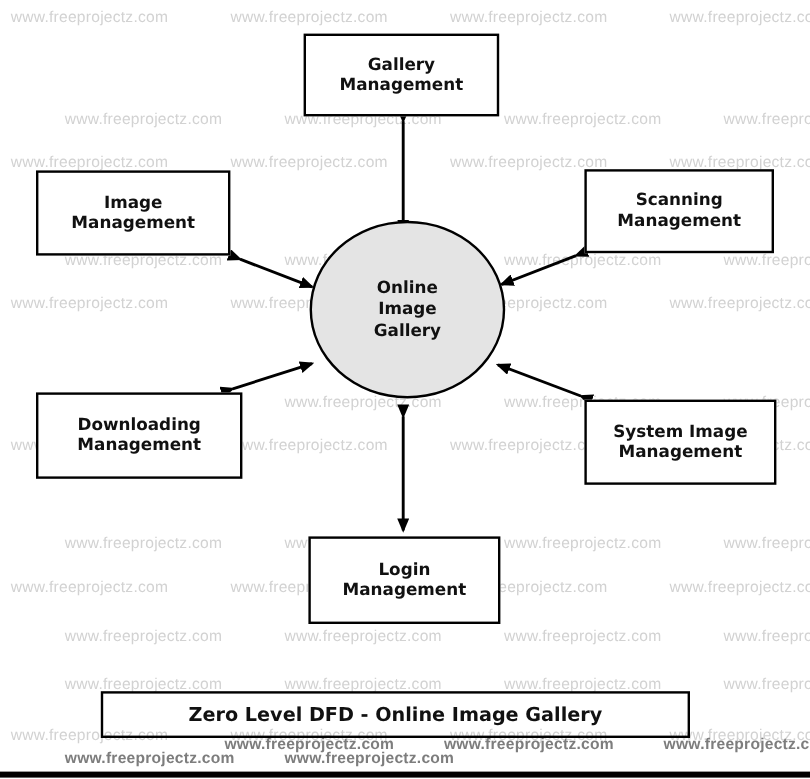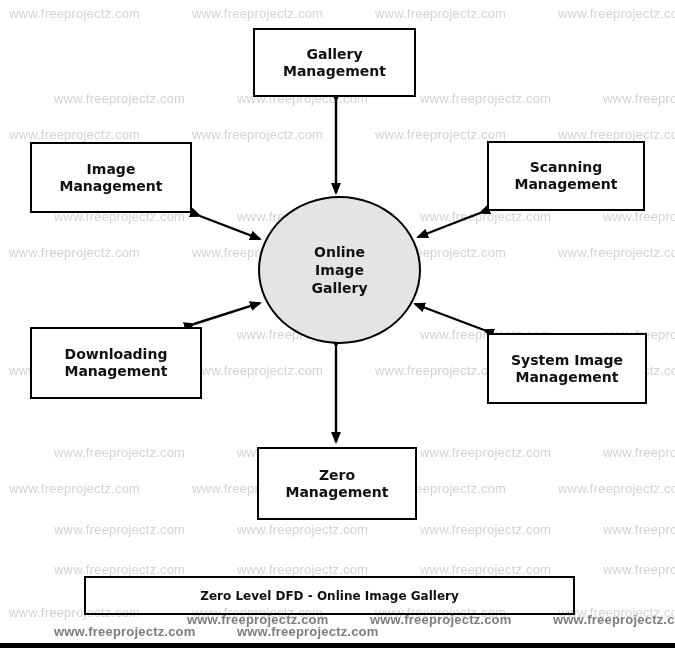--- a/index.html
+++ b/index.html
@@ -12,31 +12,31 @@
     font-size:13px;white-space:nowrap;pointer-events:none;letter-spacing:0.2px;
   }
   .arrows{position:absolute;left:0;top:0;width:675px;height:649px;}
   .node{
     position:absolute;background:#ffffff;border:2px solid #000;
     display:flex;flex-direction:column;align-items:center;justify-content:center;
     font-weight:bold;font-size:14px;line-height:17px;text-align:center;
     box-sizing:border-box;
   }
   .circle{
-    position:absolute;left:258px;top:196px;width:163px;height:148px;
+    position:absolute;left:258px;top:184px;width:163px;height:148px;
     border:2px solid #000;border-radius:50%;background:#e4e4e4;
     display:flex;flex-direction:column;align-items:center;justify-content:center;
     font-weight:bold;font-size:14px;line-height:18px;text-align:center;
     box-sizing:border-box;
   }
   .titlebox{
     position:absolute;left:84px;top:576px;width:491px;height:39px;
     border:2px solid #000;background:transparent;
     display:flex;align-items:center;justify-content:center;
-    font-weight:bold;font-size:12px;box-sizing:border-box;
+    font-weight:bold;font-size:16px;box-sizing:border-box;
   }
   .bottomline{position:absolute;left:0;top:643px;width:675px;height:5px;background:#000;}
   .n-gallery{left:253px;top:28px;width:163px;height:69px;}
   .n-image{left:30px;top:142px;width:162px;height:71px;}
   .n-scanning{left:487px;top:141px;width:158px;height:70px;}
   .n-downloading{left:30px;top:327px;width:172px;height:72px;}
   .n-systemuser{left:487px;top:333px;width:160px;height:71px;}
   .n-login{left:257px;top:447px;width:160px;height:73px;}
 </style>
 </head>
@@ -135,21 +135,21 @@
     <span>Downloading</span>
     <span>Management</span>
   </div>
 
   <div class="node n-systemuser">
     <span>System Image</span>
     <span>Management</span>
   </div>
 
   <div class="node n-login">
-    <span>Zero</span>
+    <span>Login</span>
     <span>Management</span>
   </div>
 
   <div class="circle">
     <span>Online</span>
     <span>Image</span>
     <span>Gallery</span>
   </div>
 
   <div class="titlebox">

